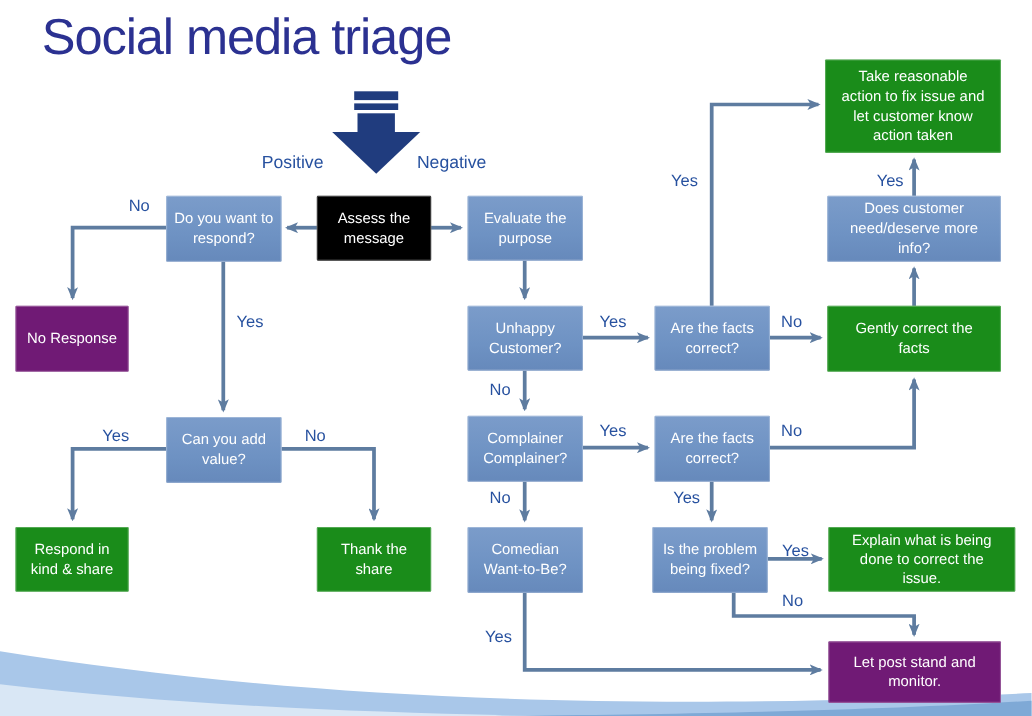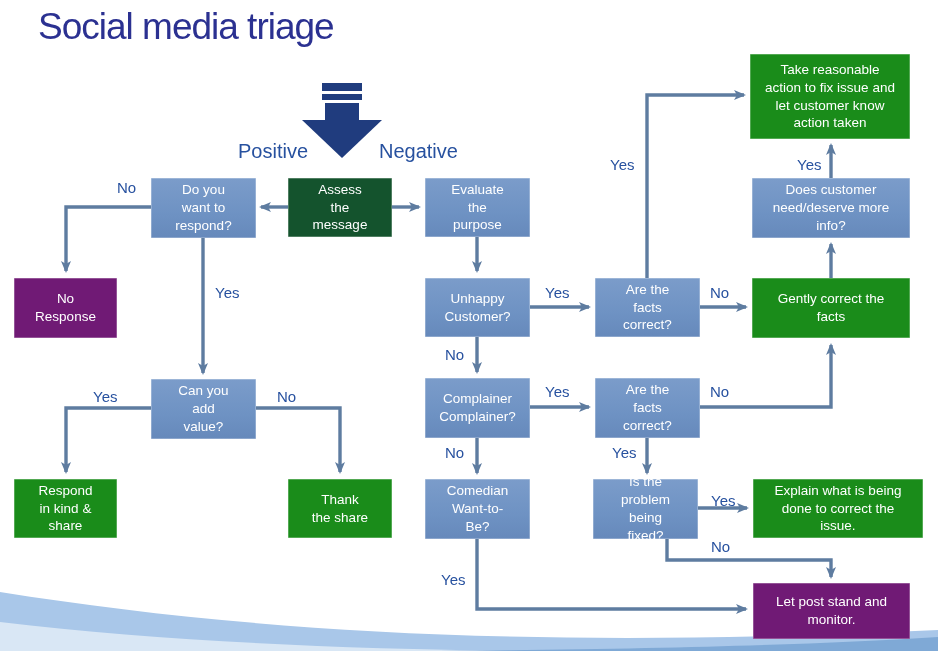--- a/index.html
+++ b/index.html
@@ -5,42 +5,42 @@
   html,body{margin:0;padding:0;background:#fff;}
   #slide{
     position:relative;
     width:938px;height:651px;
     background:#ffffff;
     overflow:hidden;
     font-family:"Liberation Sans", sans-serif;
   }
   #title{
     position:absolute;left:38px;top:6px;margin:0;
-    font-size:37px;font-weight:400;letter-spacing:-1px;
+    font-size:46px;font-weight:400;letter-spacing:-1px;
     color:#2b3191;z-index:3;
   }
   .branch-label{
     position:absolute;z-index:3;
-    font-size:20px;color:#27519f;
+    font-size:16px;color:#27519f;
   }
   .edge-label{
     position:absolute;z-index:3;
     font-size:15px;color:#27519f;
   }
   .node{
     position:absolute;z-index:2;
     display:flex;align-items:center;justify-content:center;
     text-align:center;color:#ffffff;
     font-size:13.5px;line-height:1.32;
-    box-sizing:border-box;padding:3px 22px;
+    box-sizing:border-box;padding:3px 4px;
     border-radius:1px;
     box-shadow:0 0 0 1px rgba(255,255,255,0.25) inset;
   }
   .node.blue{background:linear-gradient(180deg,#7b9cca 0%,#6e92c3 60%,#6689bb 100%);}
-  .node.navy{background:#14532d;}
+  .node.navy{background:#000000;}
   .node.green{background:#1a8c1a;}
   .node.orange{background:#701a75;}
   .node.wide{padding:3px 13px;}
   svg#wires{position:absolute;left:0;top:0;z-index:1;}
 </style>
 </head>
 <body>
 
 <div id="slide">
 

